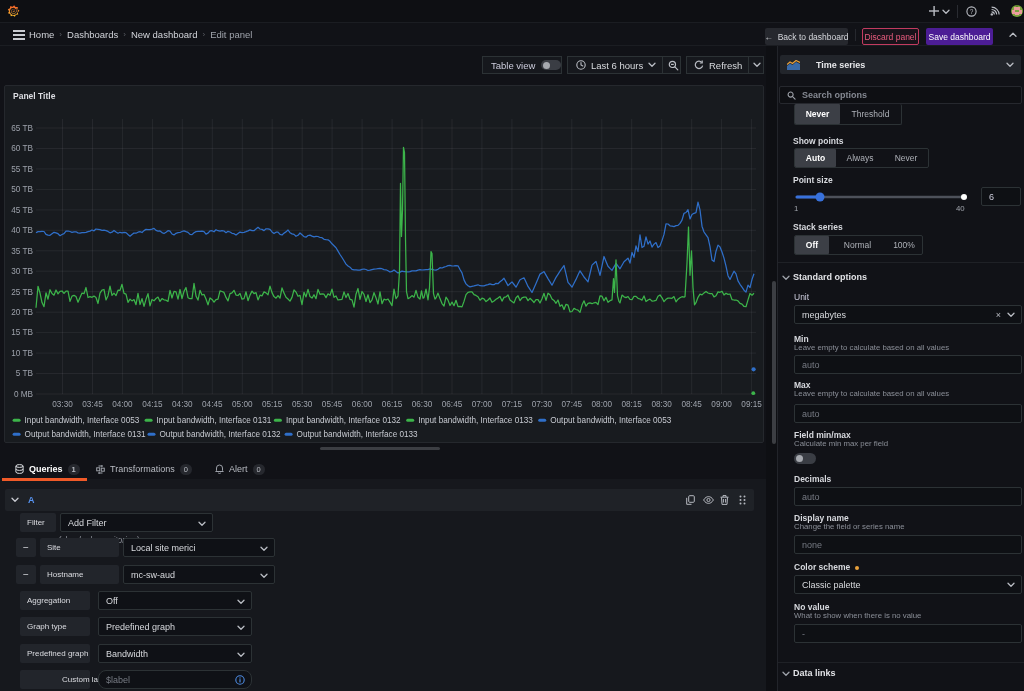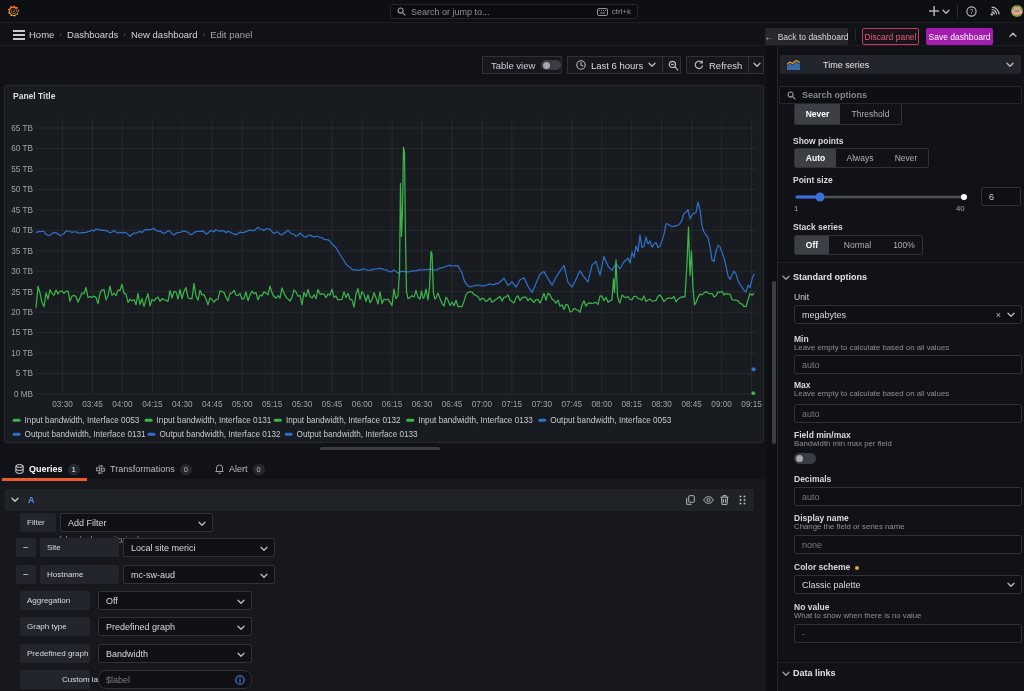--- a/index.html
+++ b/index.html
@@ -42,40 +42,20 @@
 <defs>
           <linearGradient id="lg" x1="0" y1="1" x2="0" y2="0">
             <stop offset="0" stop-color="#fcc22c"></stop>
             <stop offset="1" stop-color="#f05a28"></stop>
           </linearGradient>
         </defs>
 <polygon points="11.3,1.6 13.4,4.6 17.0,4.4 16.6,8.1 19.5,10.3 16.9,12.8 17.6,16.4 14.0,16.7 12.3,19.9 9.4,17.7 6.0,19.1 5.1,15.6 1.6,14.5 3.2,11.2 1.3,8.1 4.6,6.6 5.1,3.0 8.6,4.0" fill="url(#lg)"></polygon>
 <polyline points="15.6,8.0 16.0,9.3 16.1,10.6 15.9,11.8 15.5,13.0 14.9,14.0 14.0,14.9 13.0,15.5 11.9,15.9 10.8,16.1 9.7,16.0 8.6,15.7 7.6,15.1 6.8,14.4 6.2,13.6 5.8,12.6 5.6,11.6 5.6,10.6 5.9,9.7 6.3,8.8 6.8,8.1 7.6,7.5 8.4,7.1 9.2,6.9 10.1,6.8 10.9,7.0 11.7,7.3 12.3,7.8 12.8,8.4 13.2,9.0 13.4,9.7 13.5,10.5 13.4,11.2 13.2,11.8 12.8,12.4 12.4,12.8 11.8,13.2 11.2,13.4 10.7,13.5 10.1,13.4 9.5,13.2 9.1,13.0 8.7,12.6 8.4,12.2 8.3,11.7 8.2,11.3 8.2,10.8 8.3,10.4 8.5,10.1 8.8,9.8 9.1,9.6 9.4,9.5 9.8,9.4 10.1,9.4 10.4,9.5 10.6,9.7 10.8,9.9 10.9,10.1 11.0,10.3 11.0,10.5 10.9,10.7" fill="none" stroke="#15161b" stroke-width="2.0" stroke-linecap="round"></polyline>
       </svg>
     </div>
-  <div id="searchpill">
-      <svg width="9" height="9" viewBox="0 0 10 10">
-        <circle cx="4" cy="4" r="2.8" fill="none" stroke="#9fa3ab" stroke-width="1.2"></circle>
-        <line x1="6.2" y1="6.2" x2="9" y2="9" stroke="#9fa3ab" stroke-width="1.2" stroke-linecap="round"></line>
-      </svg>
-      <span>Search or jump to...</span>
-    <div style="margin-left:auto;display:flex;align-items:center;">
-        <svg width="11" height="8" viewBox="0 0 11 8">
-          <rect x=".5" y=".5" width="10" height="7" rx="1.5" fill="none" stroke="#8e929b" stroke-width="1"></rect>
-          <g fill="#8e929b">
-            <rect x="2" y="2" width="1" height="1"></rect>
-            <rect x="4" y="2" width="1" height="1"></rect>
-            <rect x="6" y="2" width="1" height="1"></rect>
-            <rect x="8" y="2" width="1" height="1"></rect>
-            <rect x="3" y="4.5" width="5" height="1"></rect>
-          </g>
-        </svg>
-        <span style="margin-left:4px;font-size:8px;color:#8e929b;">ctrl+k</span>
-      </div>
-  </div>
   <div class="abs" style="left:929px;top:6px;display:flex;">
       <svg width="10" height="10" viewBox="0 0 10 10" style="">
         <rect x="4.4" y="0" width="1.4" height="10" fill="#babdc4"></rect>
         <rect x="0" y="4.3" width="10" height="1.4" fill="#babdc4"></rect>
       </svg>
     </div>
   <div class="abs" style="left:942px;top:7.5px;display:flex;">
       <svg width="8" height="8" viewBox="0 0 8 8" style="">
         <path d="M1 2.2 L4 5.2 L7 2.2" fill="none" stroke="#babdc4" stroke-width="1.3" stroke-linecap="round" stroke-linejoin="round"></path>
       </svg>
@@ -127,21 +107,21 @@
       <span class="crumbsep">›</span>
     <span class="crumb">Dashboards</span>
       <span class="crumbsep">›</span>
     <span class="crumb">New dashboard</span>
       <span class="crumbsep">›</span>
     <span class="crumb" style="color:#9fa3ab;">Edit panel</span>
   </div>
   <div class="btn" style="left:765px;top:5px;width:83px;background:#26282e;color:#d5d7dc;">←&nbsp; Back to dashboard</div>
   <div class="vline" style="left:855px;top:6px;height:12px;"></div>
   <div class="btn" style="left:862px;top:5px;width:57px;background:#18131a;border:1px solid #c23b60;color:#ea5c7f;">Discard panel</div>
-  <div class="btn" style="left:926px;top:5px;width:67px;background:#a21caf;color:#fff;">Save dashboard</div>
+  <div class="btn" style="left:926px;top:5px;width:67px;background:#4c1d95;color:#fff;">Save dashboard</div>
   <div class="abs" style="left:1009px;top:8px;display:flex;">
       <svg width="8" height="8" viewBox="0 0 8 8" style="">
         <path d="M1 5.2 L4 2.2 L7 5.2" fill="none" stroke="#babdc4" stroke-width="1.3" stroke-linecap="round" stroke-linejoin="round"></path>
       </svg>
     </div>
 </div>
 
 <div class="tbbtn" style="left:482px;width:80px;">
   <span style="margin-left:8px;">Table view</span>
   <div style="position:relative;margin-left:6px;width:20px;height:10px;border-radius:5px;background:#3a3d44;">
@@ -435,21 +415,21 @@
   </div>
 
 <div id="sidebar"></div>
 <div class="abs" style="left:780px;top:55px;width:241px;height:19px;background:#22252b;border-radius:2px;display:flex;align-items:center;">
   <span style="margin-left:7px;display:flex;">
       <svg width="13" height="10" viewBox="0 0 13 10">
 <path d="M0 6 L3 3.5 L5.5 5 L9 2 L13 4 L13 10 L0 10z" fill="#3a6aa8"></path>
 <path d="M0 4.5 L3 2 L5.5 3.5 L9 .5 L13 2.5" fill="none" stroke="#e8a03c" stroke-width="1.2"></path>
       </svg>
     </span>
-  <span style="margin-left:23px;font-size:9px;font-weight:normal;color:#e6e7ea;">Time series</span>
+  <span style="margin-left:16px;font-size:9px;font-weight:bold;color:#e6e7ea;">Time series</span>
   <span style="margin-left:auto;margin-right:7px;display:flex;">
       <svg width="8" height="8" viewBox="0 0 8 8" style="">
         <path d="M1 2.2 L4 5.2 L7 2.2" fill="none" stroke="#babdc4" stroke-width="1.3" stroke-linecap="round" stroke-linejoin="round"></path>
       </svg>
     </span>
 </div>
 <div class="abs" style="left:779px;top:86px;width:243px;height:18px;background:#0e0f13;border:1px solid #26282e;border-radius:2px;display:flex;align-items:center;">
   <span style="margin-left:7px;display:flex;">
       <svg width="9" height="9" viewBox="0 0 10 10">
         <circle cx="4" cy="4" r="2.8" fill="none" stroke="#9fa3ab" stroke-width="1.2"></circle>
@@ -514,21 +494,21 @@
     <span class="ph">auto</span>
   </div>
 
 <div class="slabel" style="left:794px;top:380px;position:absolute;">Max</div>
 <div class="sdesc" style="left:794px;top:389px;position:absolute;">Leave empty to calculate based on all values</div>
 <div class="sinput" style="left:794px;top:404px;">
     <span class="ph">auto</span>
   </div>
 
 <div class="slabel" style="left:794px;top:430px;position:absolute;">Field min/max</div>
-<div class="sdesc" style="left:794px;top:439px;position:absolute;">Bandwidth min max per field</div>
+<div class="sdesc" style="left:794px;top:439px;position:absolute;">Calculate min max per field</div>
 <div class="toggle" style="left:794px;top:453px;">
     <i></i>
   </div>
 
 <div class="slabel" style="left:794px;top:474px;position:absolute;">Decimals</div>
 <div class="sinput" style="left:794px;top:487px;">
     <span class="ph">auto</span>
   </div>
 
 <div class="slabel" style="left:794px;top:513px;position:absolute;">Display name</div>

